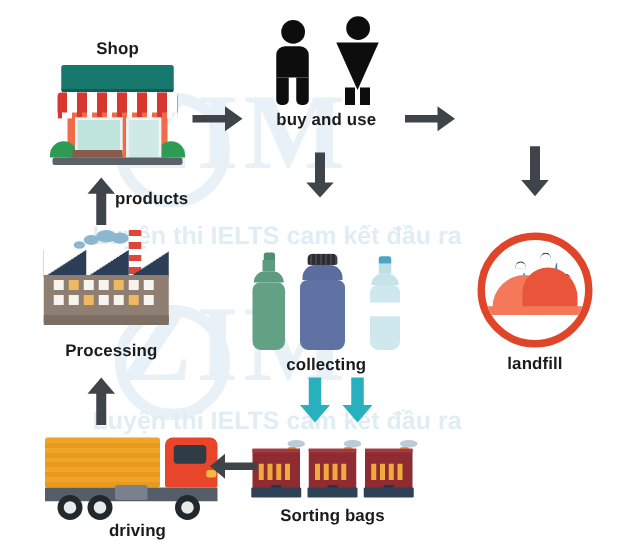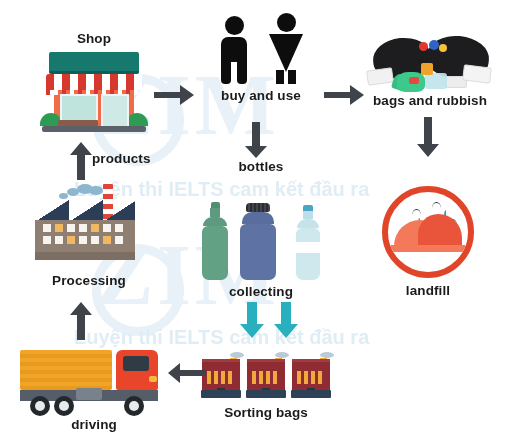--- a/index.html
+++ b/index.html
@@ -425,52 +425,27 @@
     </div>
     <div class="caption" style="margin-top:5px;">buy and use</div>
   </div>
 
   <div class="arrow" style="left:322px; top:82px;">
     <svg width="44" height="26" viewBox="0 0 44 26">
       <path d="M2 10 H28 V3 L42 13 L28 23 V16 H2 Z" fill="#3f444a"></path>
     </svg>
   </div>
 
-  <div class="node" style="left:362px; top:20px; width:136px;">
-    <div class="art rub-art" style="margin:0 auto;">
-      <div class="bag b1">
-          <div class="bag-tie t1"></div>
-        </div>
-      <div class="bag b2">
-          <div class="bag-tie t2"></div>
-        </div>
-      <div class="trash t-b"></div>
-      <div class="trash t-rr"></div>
-      <div class="trash t-y"></div>
-      <div class="trash t-w1"></div>
-      <div class="trash t-w3"></div>
-      <div class="trash t-w2"></div>
-      <div class="trash t-c"></div>
-      <div class="trash t-o"></div>
-      <div class="trash t-g2"></div>
-      <div class="trash t-g"></div>
-      <div class="trash t-r"></div>
-    </div>
-    <div class="caption" style="margin-top:2px;">bags and rubbish</div>
-  </div>
 
   <div class="arrow" style="left:243px; top:120px;">
     <svg width="26" height="40" viewBox="0 0 26 40">
       <path d="M9 2 H17 V26 H24 L13 38 L2 26 H9 Z" fill="#3f444a"></path>
     </svg>
   </div>
 
-  <div class="node" style="left:213px; top:160px; width:96px;">
-    <div class="caption">bottles</div>
-  </div>
 
   <div class="arrow" style="left:415px; top:115px;">
     <svg width="26" height="44" viewBox="0 0 26 44">
       <path d="M9 2 H17 V29 H24 L13 42 L2 29 H9 Z" fill="#3f444a"></path>
     </svg>
   </div>
 
   <div class="node" style="left:382px; top:186px; width:92px;">
     <div class="art landfill-art" style="margin:0 auto;">
       <div class="lf-circle">
@@ -560,21 +535,21 @@
   <div class="node" style="left:92px; top:152px;">
     <div class="caption">products</div>
   </div>
 
   <div class="arrow" style="left:68px; top:300px;">
     <svg width="26" height="42" viewBox="0 0 26 42">
       <path d="M13 2 L24 15 H17 V40 H9 V15 H2 Z" fill="#3f444a"></path>
     </svg>
   </div>
 
-  <div class="node" style="left:18px; top:344px; width:152px;">
+  <div class="node" style="left:34px; top:344px; width:152px;">
     <div class="art truck-art" style="margin:0 auto;">
       <div class="tr-cargo"></div>
       <div class="tr-cab"></div>
       <div class="tr-cab-win"></div>
       <div class="tr-cab-lamp"></div>
       <div class="tr-chassis"></div>
       <div class="tr-tank"></div>
       <div class="wheel w1"></div>
       <div class="wheel w2"></div>
       <div class="wheel w3"></div>

